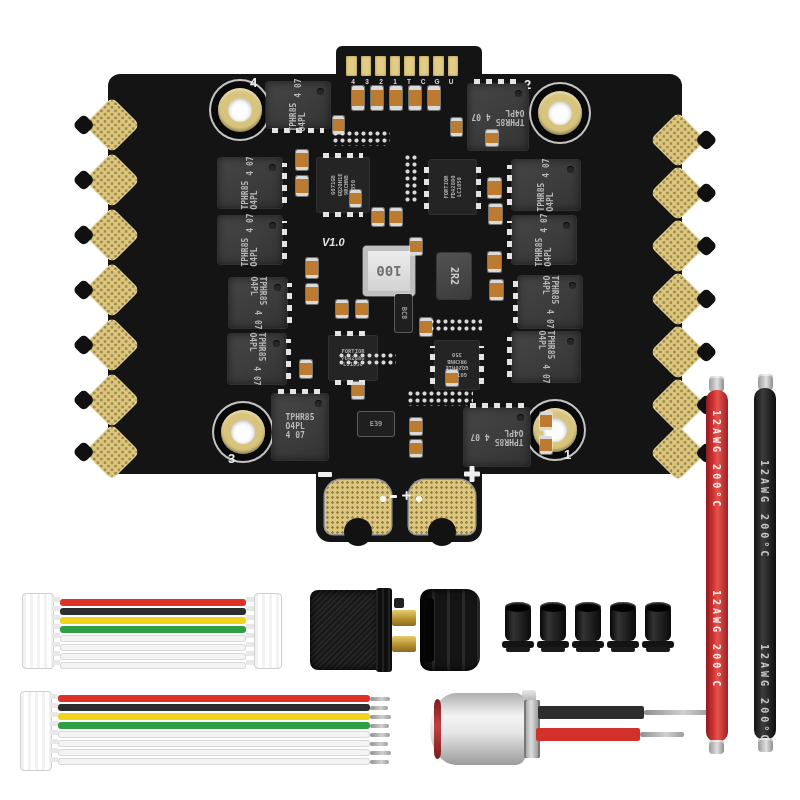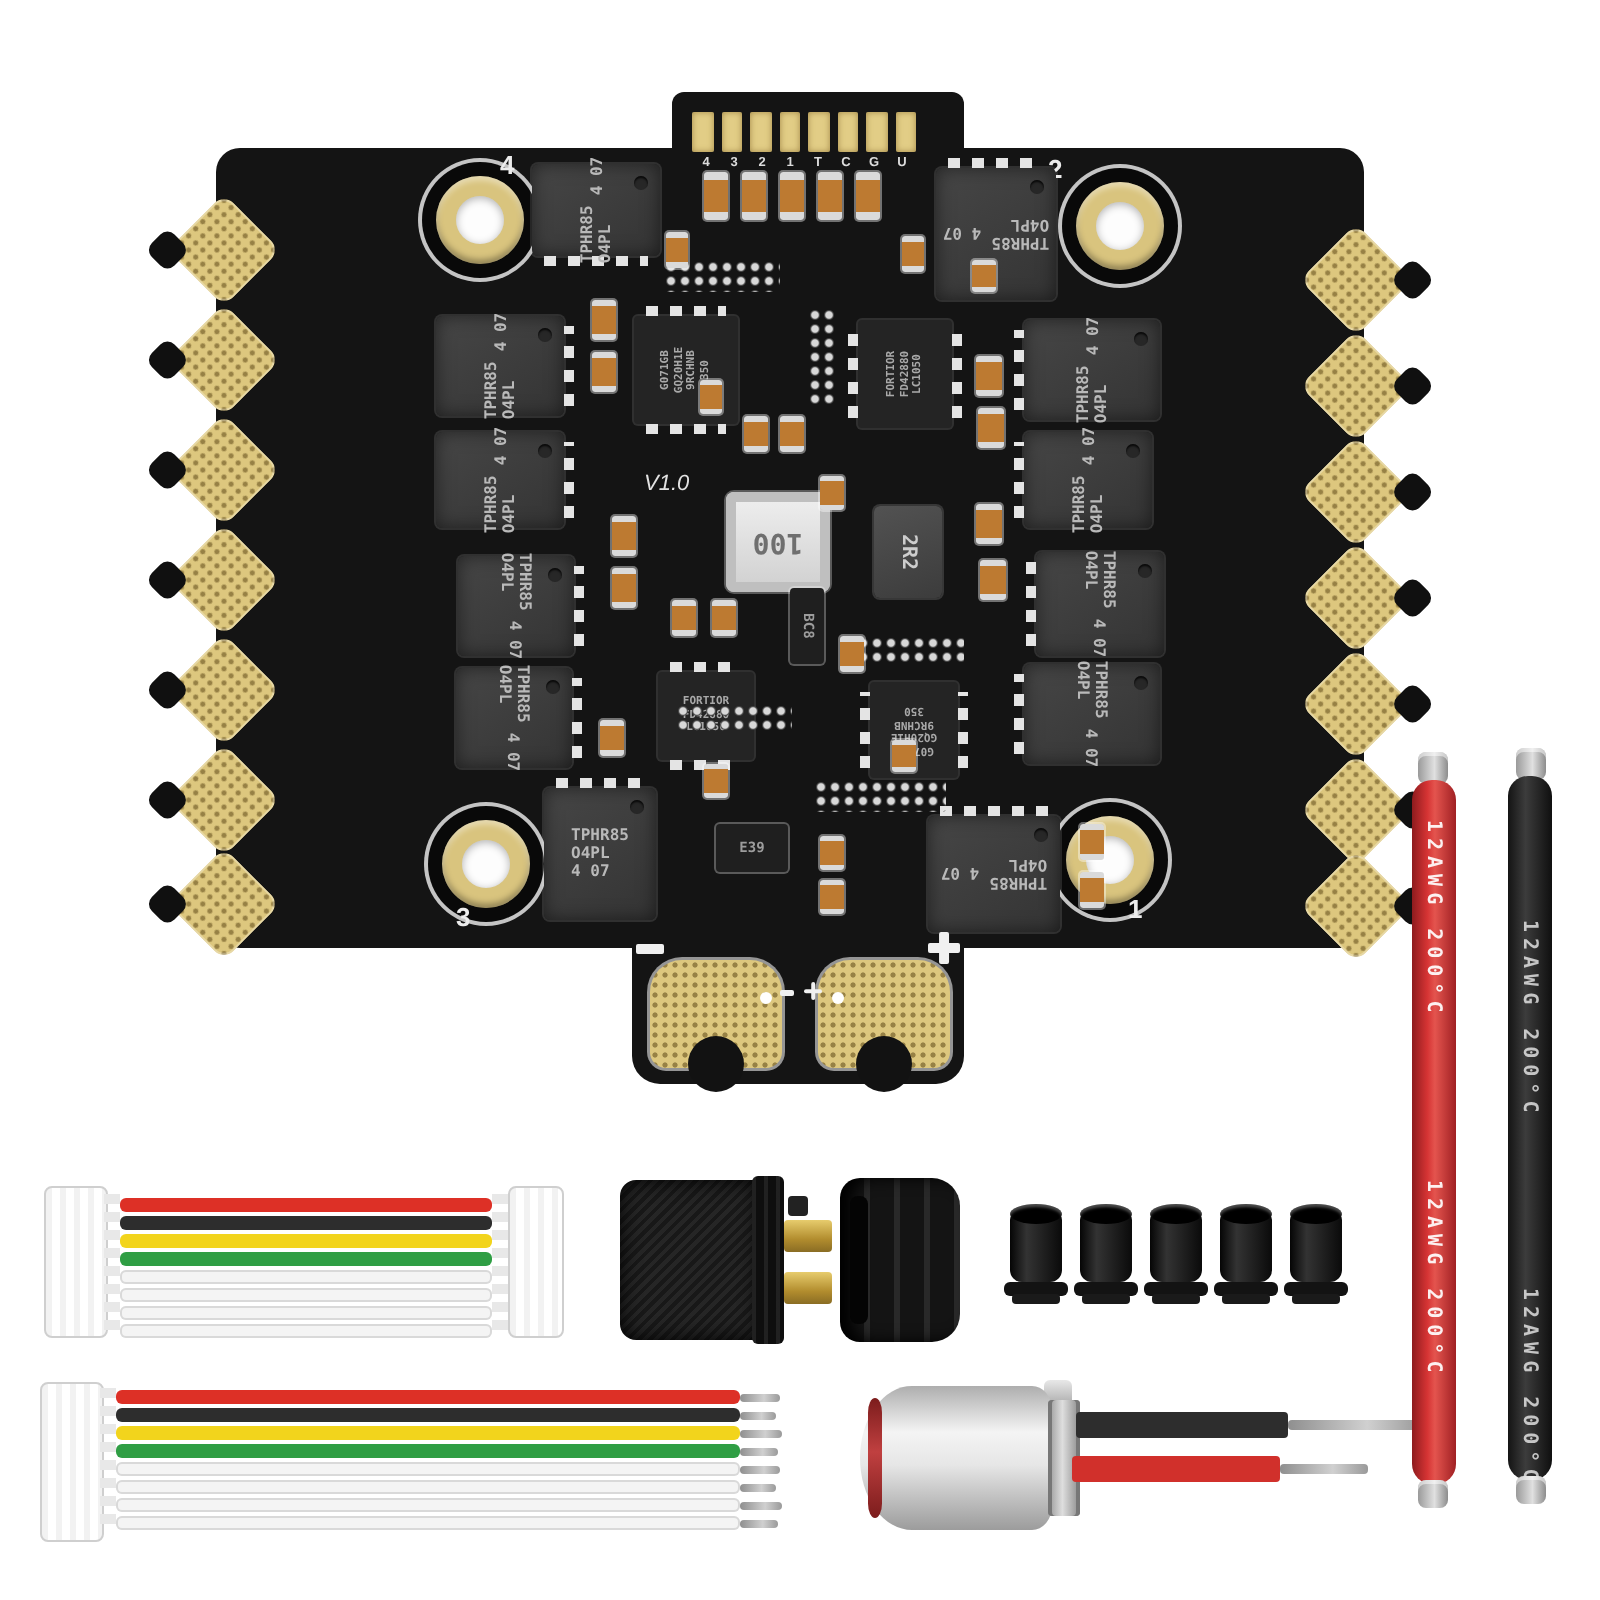--- a/index.html
+++ b/index.html
@@ -60,21 +60,21 @@
        background-image:radial-gradient(#d8d8d8 1.6px,#4c4c4c 2.2px,rgba(0,0,0,0) 2.7px);
        background-size:7px 7px}
   .ind{position:absolute;background:linear-gradient(180deg,#f0f0f0,#cfcfcf);border-radius:4px;
        box-shadow:inset 0 0 0 5px #bfbfbf,0 0 0 1px rgba(255,255,255,.3)}
   .ind .ctext{color:#6f6f6f;font-size:14px}
   .ind2{position:absolute;background:linear-gradient(160deg,#525252,#3c3c3c);border-radius:3px;
        box-shadow:0 0 0 1px rgba(255,255,255,.15)}
   .ind2 .ctext{font-size:10px;color:#cdcdcd}
   .tiny{position:absolute;background:#1f1f1f;border-radius:2px;box-shadow:0 0 0 1px rgba(255,255,255,.3)}
   .tiny .ctext{font-size:7px;color:#9c9c9c}
-  .ver{position:absolute;color:#e2e2e2;font-size:11px;font-weight:normal;font-style:italic}
+  .ver{position:absolute;color:#e2e2e2;font-size:11px;font-weight:bold;font-style:italic}
   .bpad{position:absolute;top:480px;width:66px;height:54px;border-radius:16px 16px 8px 8px;
        box-shadow:0 0 0 1.5px rgba(255,255,255,.55)}
   .bpad::after{content:"";position:absolute;left:50%;bottom:-12px;transform:translateX(-50%);
        width:28px;height:28px;border-radius:50%;background:#121212}
   .pdot{position:absolute;width:6px;height:6px;border-radius:50%;background:#fff}
   .bar{position:absolute;background:#f0f0f0;border-radius:1px}
   .plusmark{position:absolute}
   .plusmark::before{content:"";position:absolute;left:0;top:50%;transform:translateY(-50%);
        width:100%;height:31%;background:#f0f0f0;border-radius:1px}
   .plusmark::after{content:"";position:absolute;top:0;left:50%;transform:translateX(-50%);

